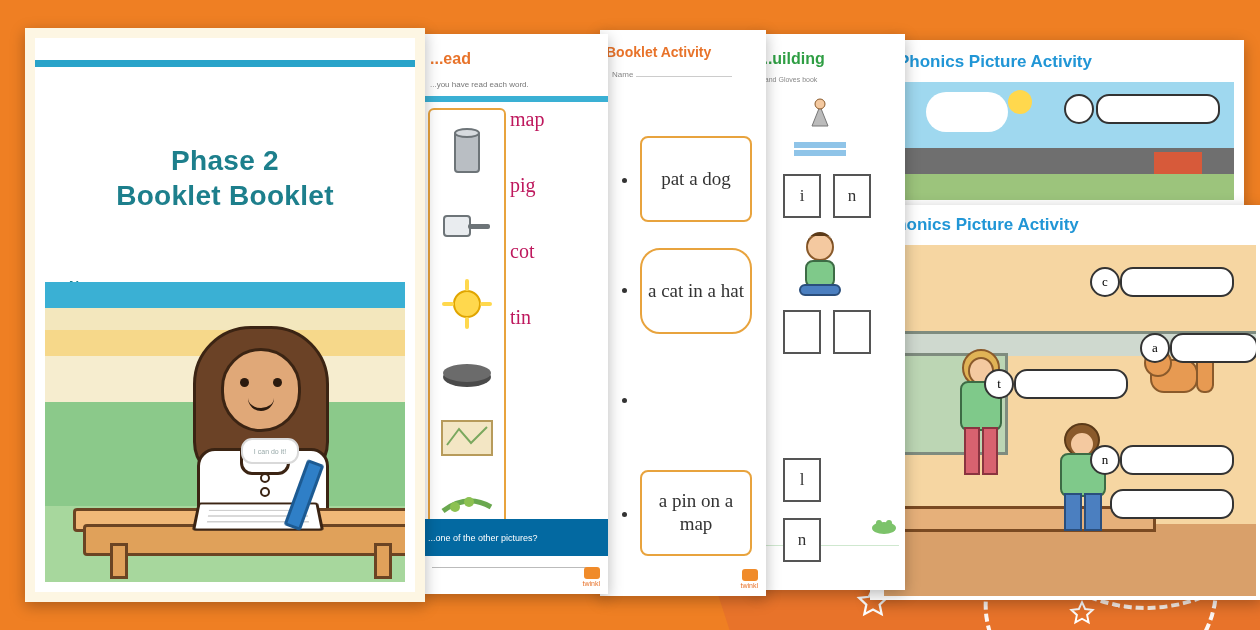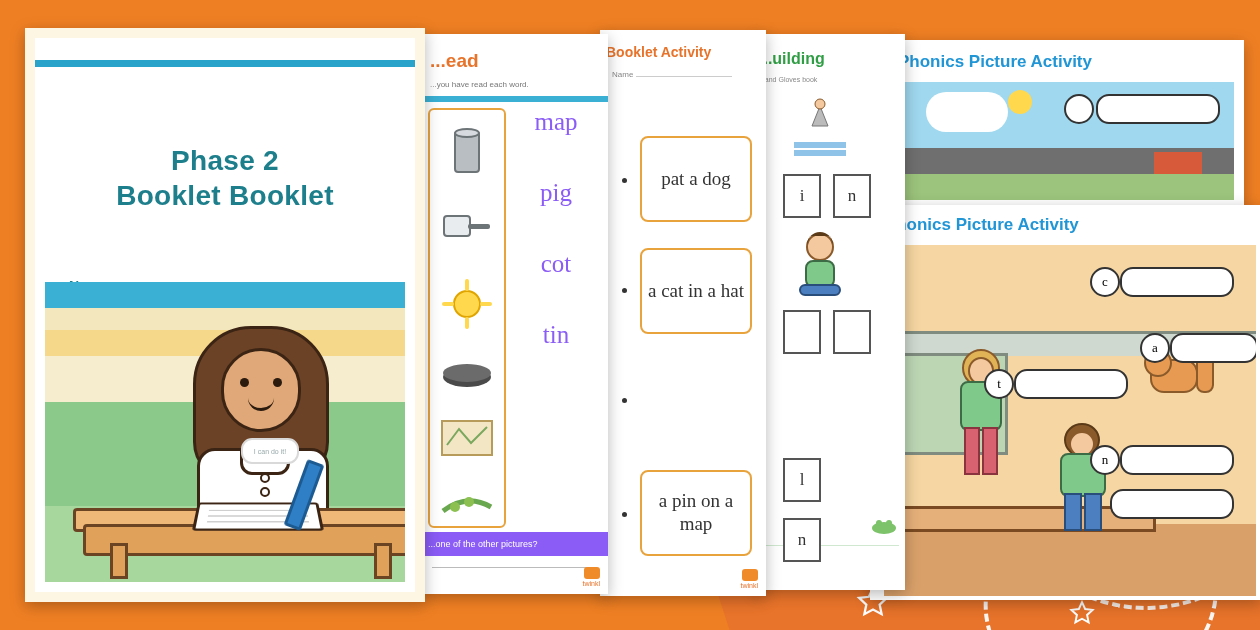--- a/index.html
+++ b/index.html
@@ -107,28 +107,28 @@
     border:3px solid #1c5a92;transform:rotate(20deg);border-radius:3px;
   }
   .speech{
     position:absolute;left:196px;bottom:118px;width:54px;height:22px;background:#fff;
     border:2px solid #d9d9d9;border-radius:11px;font-size:7px;color:#9aa;
     display:flex;align-items:center;justify-content:center;
   }
 
   
   .s2{left:420px;top:34px;width:188px;height:560px;}
-  .s2 .hdr{position:absolute;left:0;right:0;top:16px;height:26px;color:#e8732a;font-weight:bold;font-size:19px;padding-left:10px;box-sizing:border-box;}
+  .s2 .hdr{position:absolute;left:0;right:0;top:16px;height:26px;color:#e8732a;font-weight:bold;font-size:16px;padding-left:10px;box-sizing:border-box;}
   .s2 .sub{position:absolute;left:10px;top:46px;right:8px;font-size:8px;color:#777;}
   .s2 .band{position:absolute;left:0;top:62px;width:100%;height:6px;background:#3ab0d4;}
   .s2 .col{position:absolute;left:8px;top:74px;width:74px;bottom:66px;border:2px solid #e8a33d;border-radius:6px;background:#fff;}
   .s2 .pic{position:absolute;left:6px;right:6px;height:72px;display:flex;align-items:center;justify-content:center;}
   .s2 .words{position:absolute;right:6px;top:74px;width:92px;}
-  .s2 .w{font-size:25px;color:#8b5cf6;text-align:center;margin-bottom:43px;font-family:"Liberation Serif",serif;}
-  .s2 .footer{position:absolute;left:0;right:0;bottom:38px;height:24px;background:#8b5cf6;color:#fff;font-size:9px;display:flex;align-items:center;padding-left:8px;box-sizing:border-box;}
+  .s2 .w{font-size:20px;color:#be185d;text-align:left;margin-bottom:43px;font-family:"Liberation Serif",serif;}
+  .s2 .footer{position:absolute;left:0;right:0;bottom:38px;height:37px;background:#0369a1;color:#fff;font-size:9px;display:flex;align-items:center;padding-left:8px;box-sizing:border-box;}
   .s2 .rule{position:absolute;left:12px;right:12px;bottom:26px;border-bottom:1px solid #bbb;}
   .logo{position:absolute;right:8px;bottom:6px;font-size:7px;color:#e8732a;text-align:right;line-height:1.1;}
   .logo .mark{display:inline-block;width:16px;height:12px;background:#f08b2a;border-radius:3px;}
 
   
   .s3{left:600px;top:30px;width:166px;height:566px;}
   .s3 .hdr{position:absolute;left:6px;top:14px;right:4px;color:#e8732a;font-weight:bold;font-size:14px;}
   .s3 .namebar{position:absolute;left:12px;top:40px;right:12px;font-size:8px;color:#888;}
   .s3 .namebar .ln{display:inline-block;width:96px;border-bottom:1px solid #ccc;}
   .s3 .card{
@@ -342,21 +342,21 @@
     <div class="hdr">Booklet Activity</div>
     <div class="namebar">
       <span>Name</span>
       <span class="ln"></span>
     </div>
 
     <div class="dot" style="top:148px;"></div>
     <div class="card" style="top:106px;">pat a dog</div>
 
     <div class="dot" style="top:258px;"></div>
-    <div class="card" style="top:218px;">a cat in a hat</div>
+    <div class="card" style="top:218px;border-radius:20px;">a cat in a hat</div>
 
     <div class="dot" style="top:368px;"></div>
 
     <div class="dot" style="top:482px;"></div>
     <div class="card" style="top:440px;">a pin on a map</div>
 
     <div class="logo">
       <span class="mark"></span><br>
       <span>twinkl</span>
     </div>

